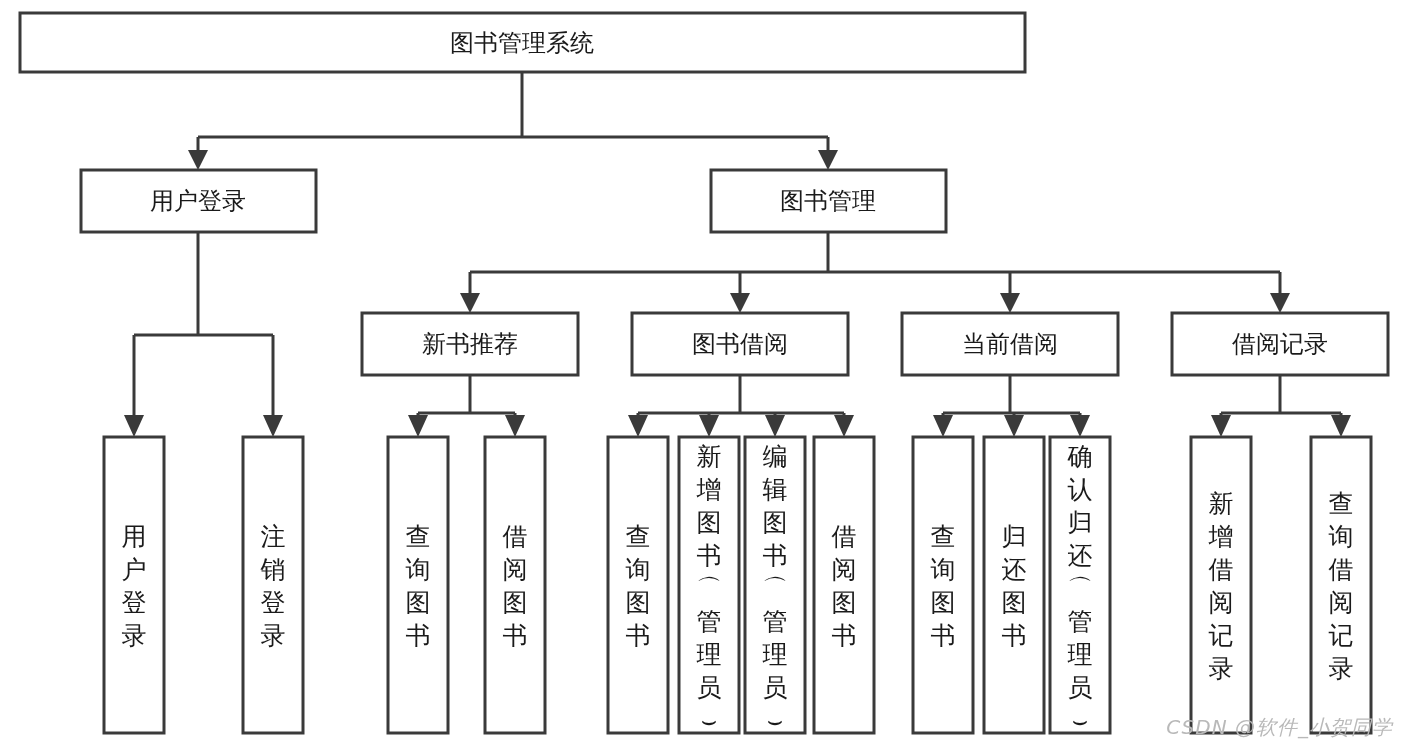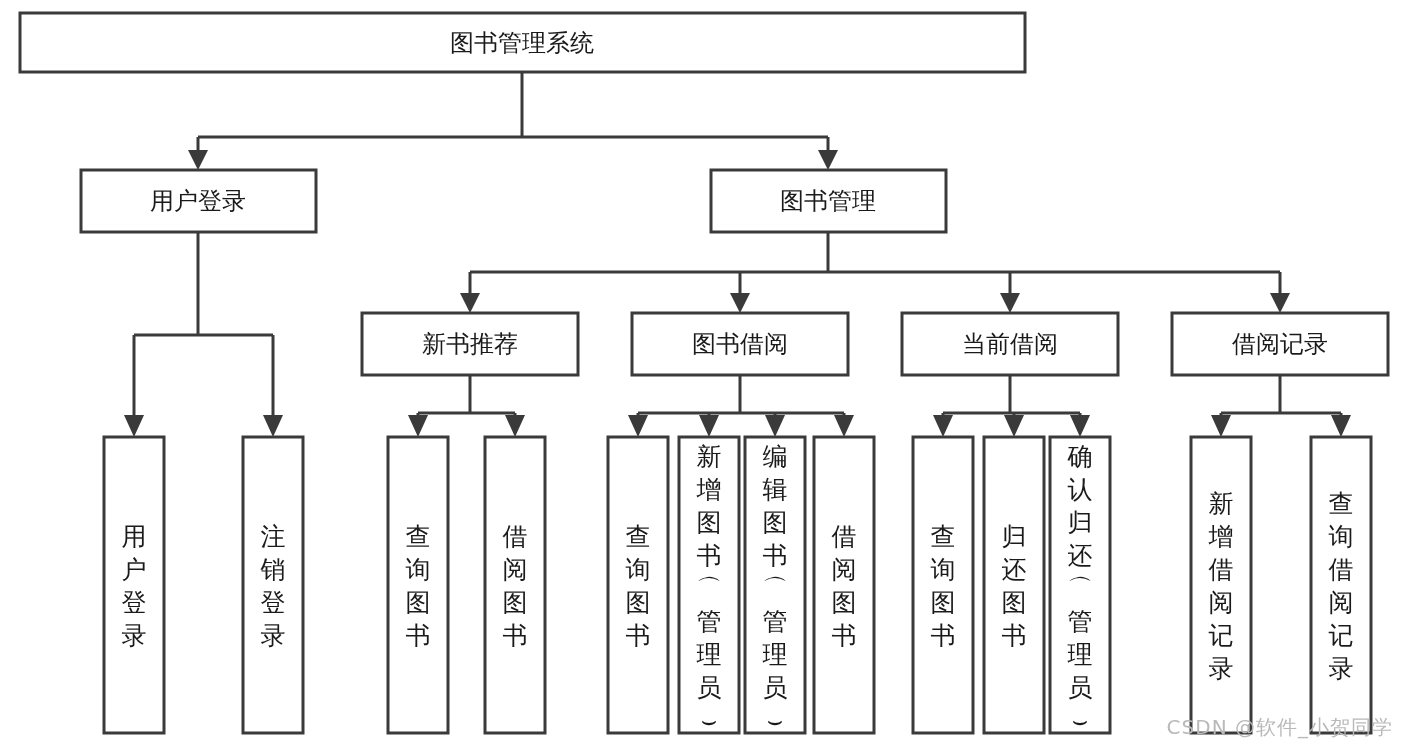--- a/index.html
+++ b/index.html
@@ -29,20 +29,21 @@
   .watermark{
     position:absolute;
     right:12px;
     bottom:6px;
     font-family:"DejaVu Sans","Liberation Sans",sans-serif;
     font-size:20px;
     color:#b9b9b9;
     letter-spacing:1px;
     white-space:nowrap;
     pointer-events:none;
+    font-style:italic;
   }
 </style>
 </head>
 <body>
 
 <svg id="diagram" viewBox="0 0 1405 747">
   <defs>
     <marker id="arrow" viewBox="0 0 12 12" refX="6" refY="10" markerWidth="12" markerHeight="12" orient="auto-start-reverse">
       <path d="M 1 0 L 11 0 L 6 12 z" class="arrow-head"></path>
     </marker>

